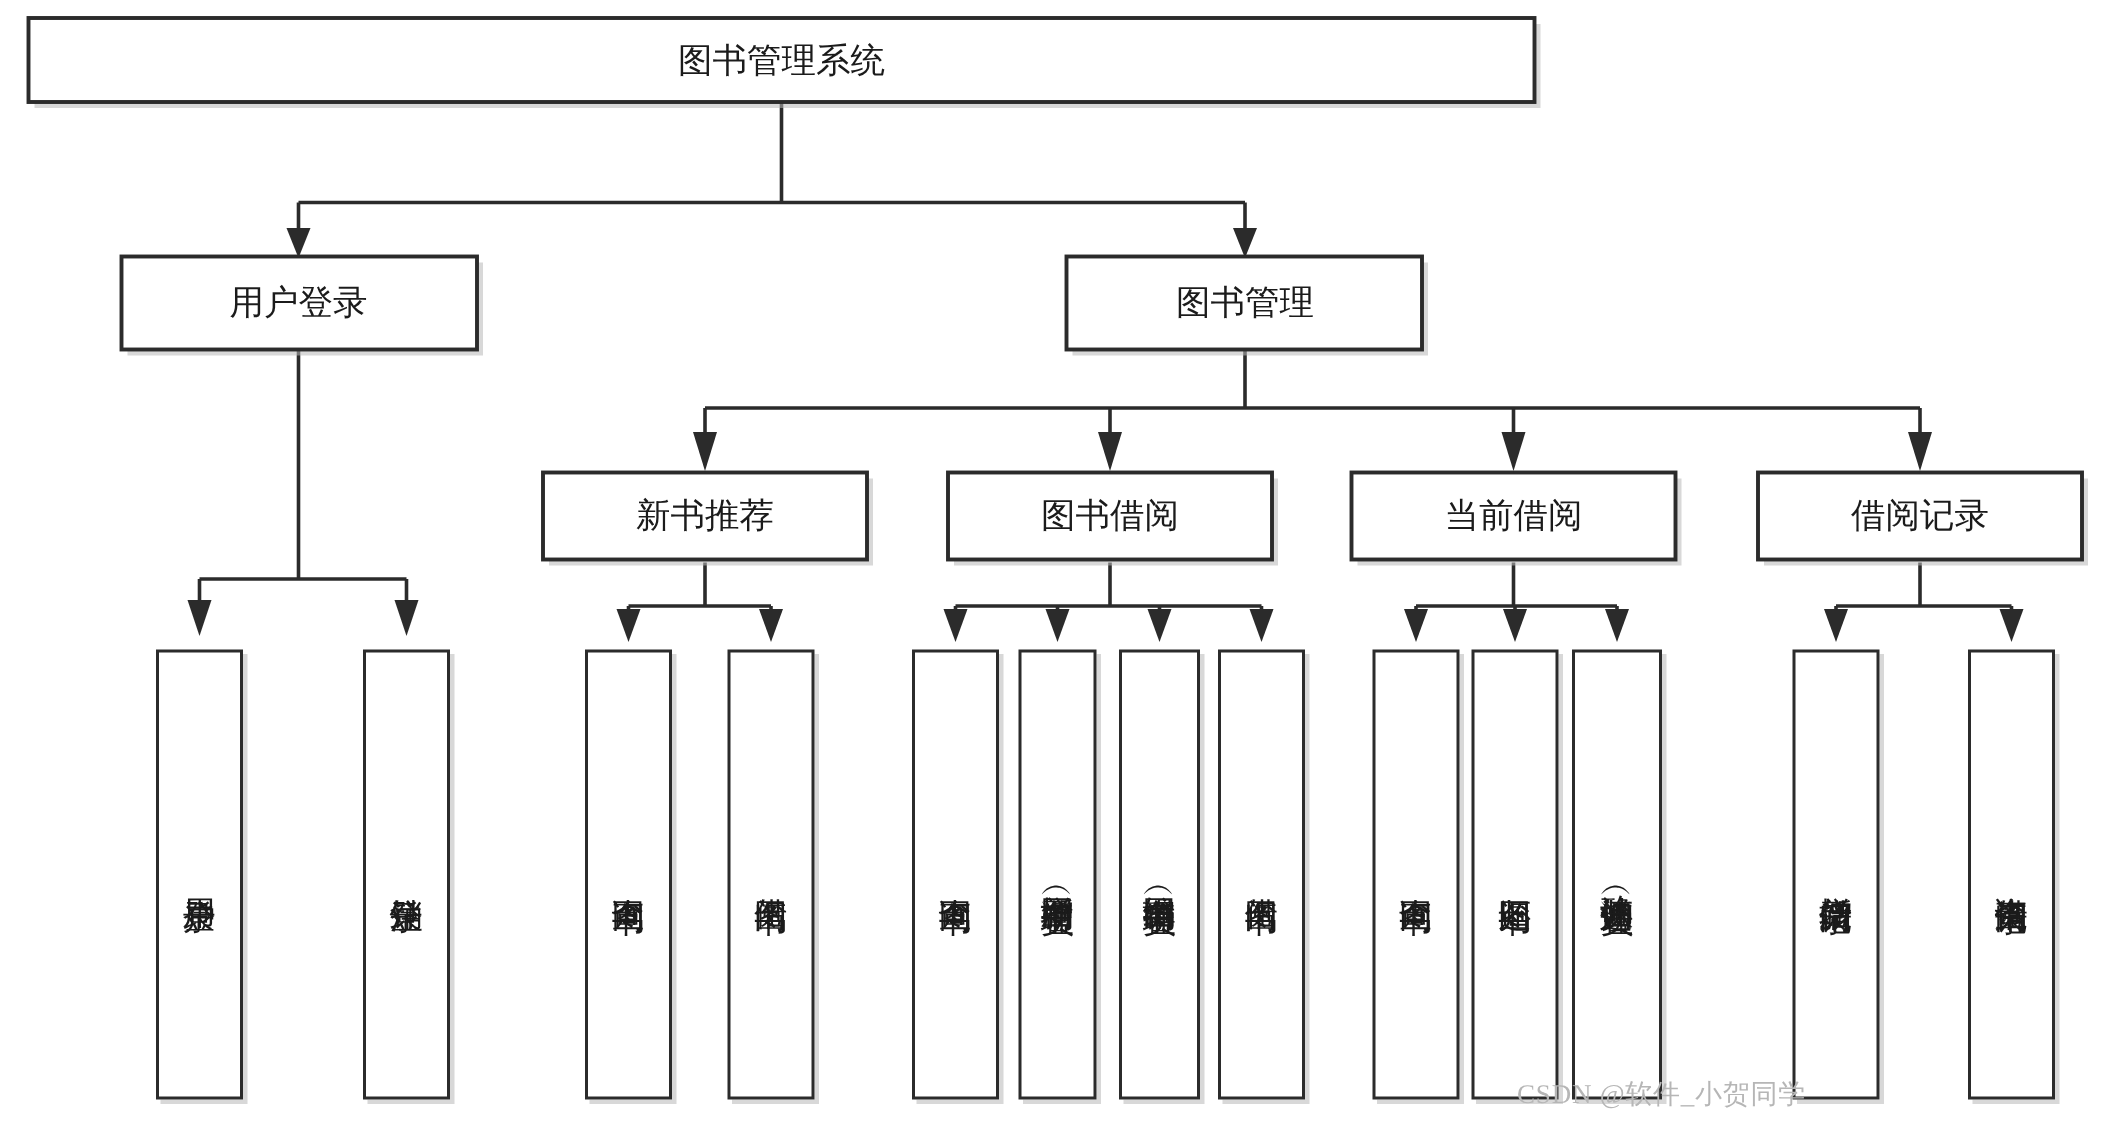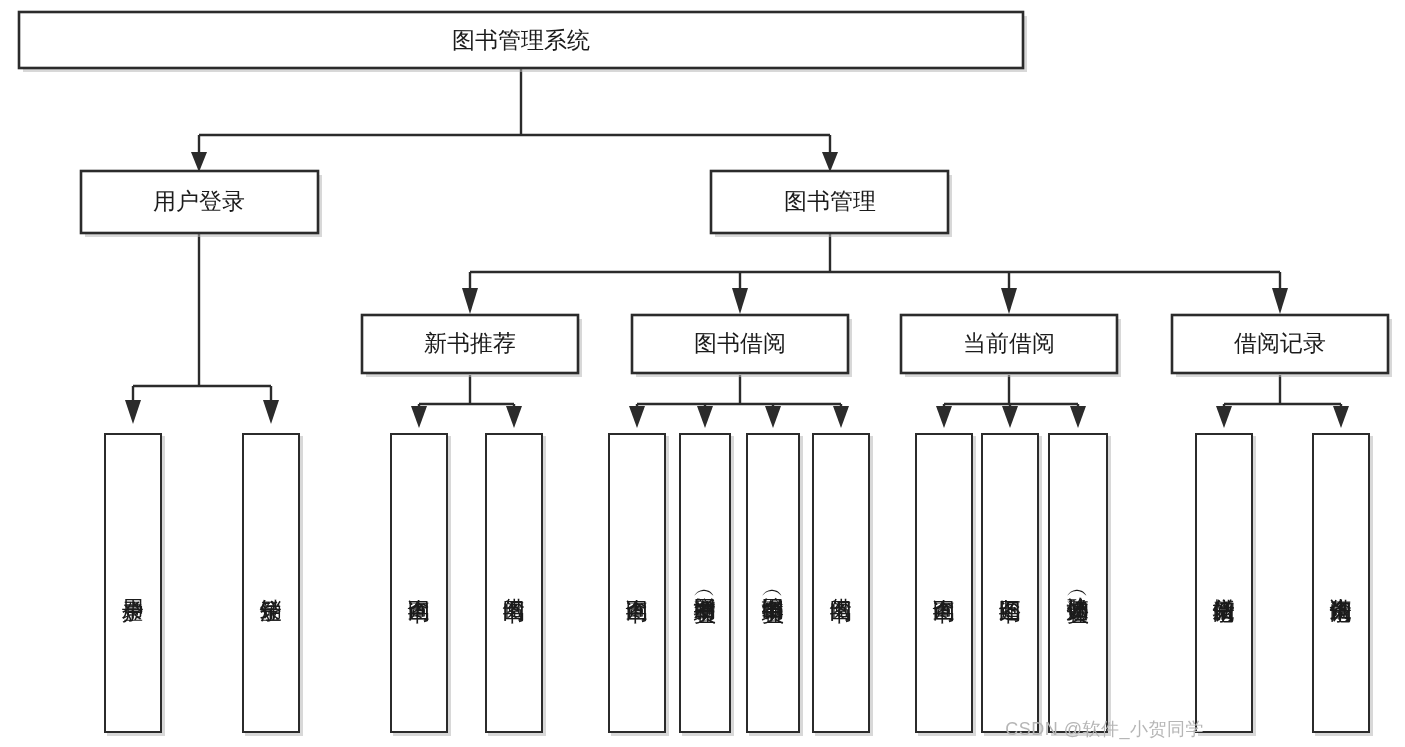--- a/index.html
+++ b/index.html
@@ -50,21 +50,21 @@
     font-family: "Liberation Sans", "DejaVu Sans", sans-serif;
     font-size: 23px;
     fill: #1b1b1b;
     text-anchor: middle;
     dominant-baseline: middle;
   }
   .watermark {
     position: absolute;
     right: 10px;
     bottom: 6px;
-    font-family: Liberation Sans, sans-serif;
+    font-family: Liberation Serif, serif;
     font-size: 18px;
     color: #b6b6b6;
     white-space: nowrap;
     letter-spacing: 0.5px;
     padding-left: 31px;
   }
   .vnode {
     position: absolute;
     box-sizing: border-box;
     background: #ffffff;

